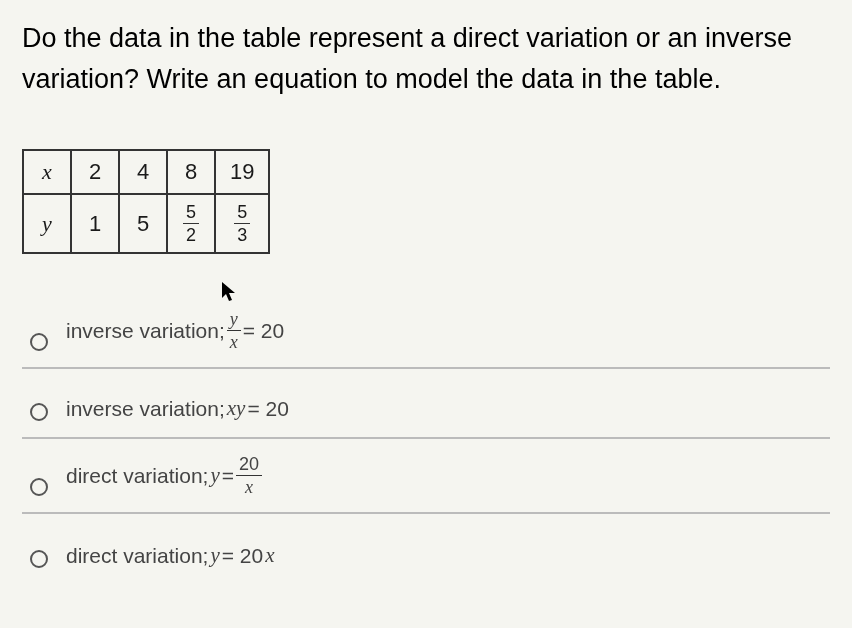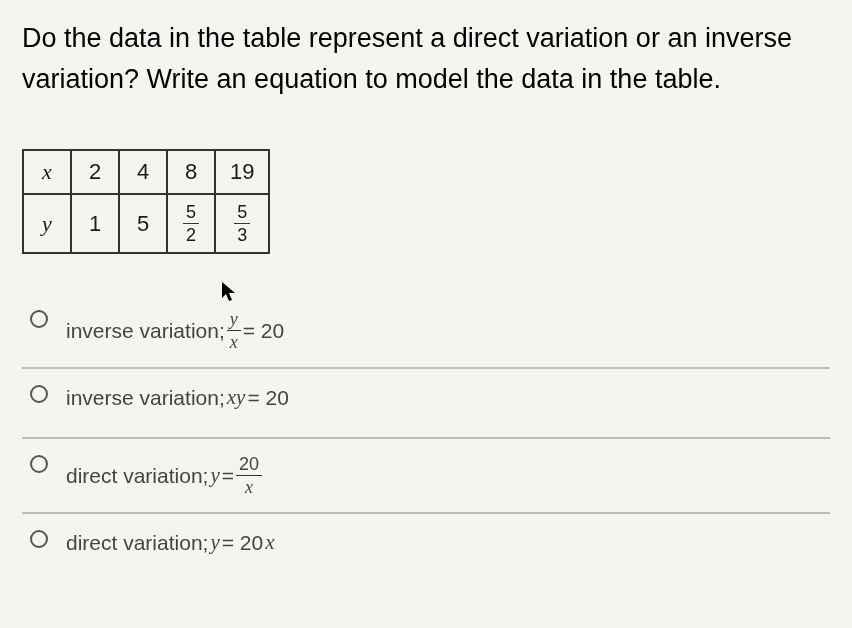--- a/index.html
+++ b/index.html
@@ -55,21 +55,21 @@
     }
     .frac .den {
       display: block;
       padding: 2px 3px 0;
     }
     .options {
       width: 100%;
     }
     .option-row {
       display: flex;
-      align-items: flex-start;
+      align-items: flex-end;
       padding: 16px 8px;
       border-bottom: 2px solid #bbb;
       min-height: 70px;
     }
     .option-row:first-child {
       border-top: none;
     }
     .radio {
       width: 18px;
       height: 18px;

